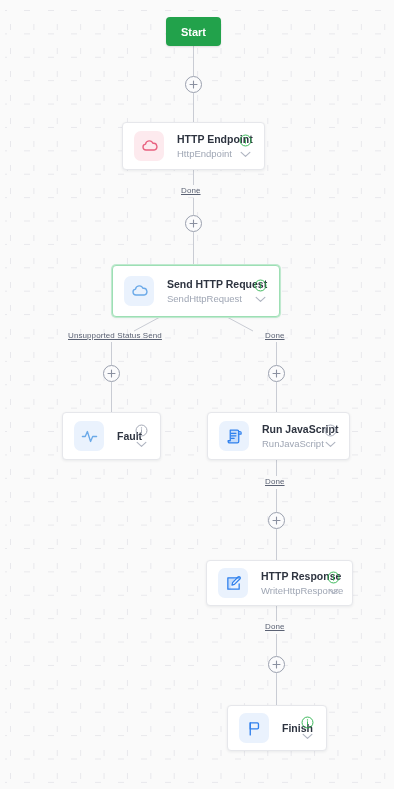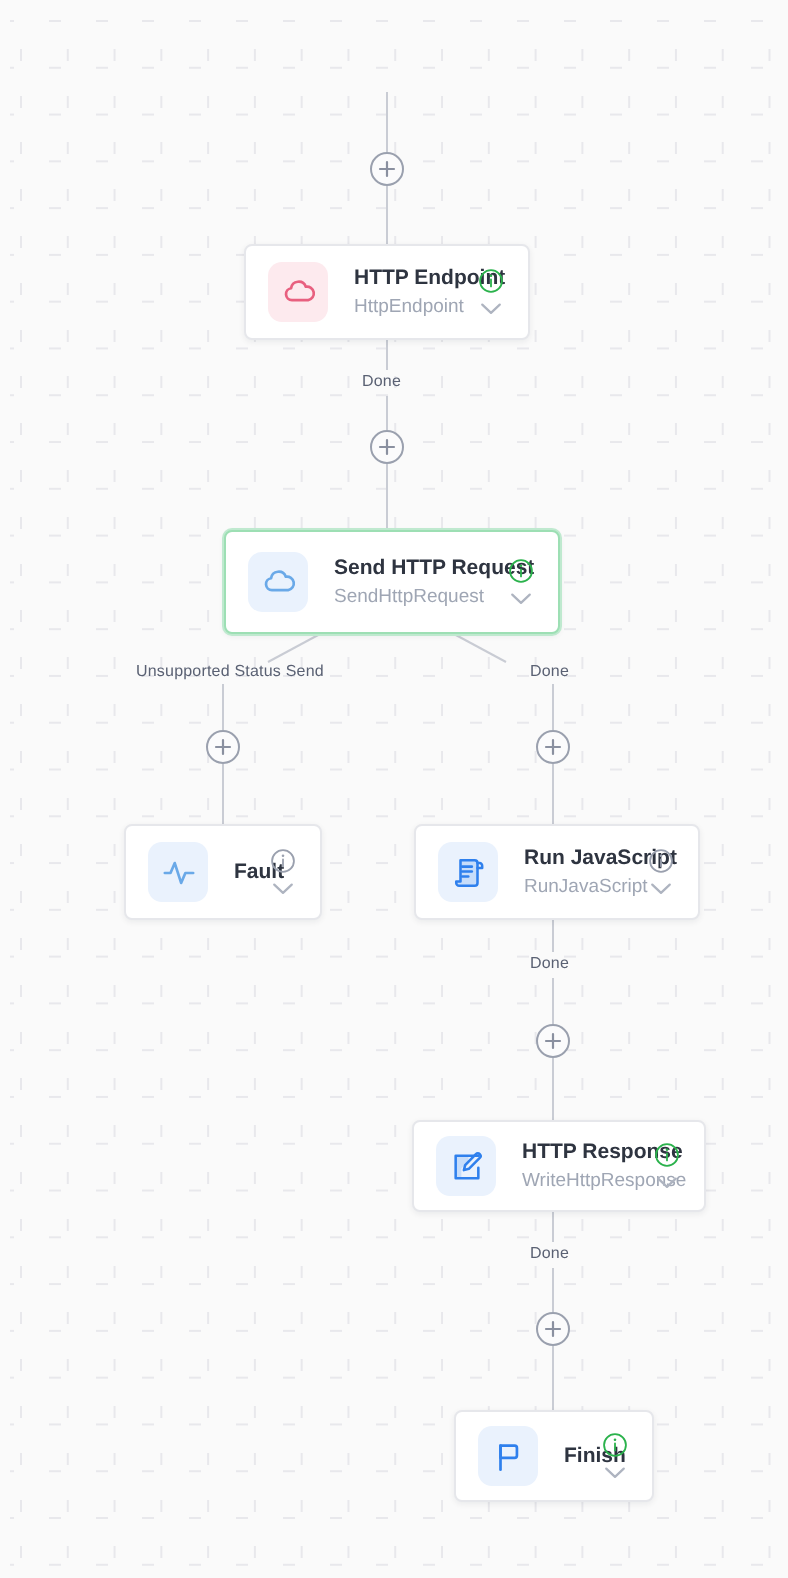--- a/index.html
+++ b/index.html
@@ -51,20 +51,21 @@
     height: 789px;
     pointer-events: none;
   }
 
   .edge-label {
     position: absolute;
     font-size: 8px;
     color: #5a6173;
     white-space: nowrap;
     letter-spacing: .1px;
+    text-decoration: underline;
   }
 
   
   .start-btn {
     position: absolute;
     left: 166px;
     top: 17px;
     width: 55px;
     height: 29px;
     background: #22a24b;
@@ -201,20 +202,21 @@
   <div class="edge-label" style="left:181px; top:186px;">Done</div>
 
   <div class="edge-label" style="left:68px; top:331px;">Unsupported Status Send</div>
 
   <div class="edge-label" style="left:265px; top:331px;">Done</div>
 
   <div class="edge-label" style="left:265px; top:477px;">Done</div>
 
   <div class="edge-label" style="left:265px; top:622px;">Done</div>
 
+  <div class="start-btn">Start</div>
 
   <div class="plus-btn" style="left:185px; top:76px;">
     <svg width="9" height="9" viewBox="0 0 9 9">
       <path d="M4.5,1 L4.5,8 M1,4.5 L8,4.5" stroke="#8a90a0" stroke-width="1.1" stroke-linecap="round"></path>
     </svg>
   </div>
 
   <div class="plus-btn" style="left:185px; top:215px;">
     <svg width="9" height="9" viewBox="0 0 9 9">
       <path d="M4.5,1 L4.5,8 M1,4.5 L8,4.5" stroke="#8a90a0" stroke-width="1.1" stroke-linecap="round"></path>

